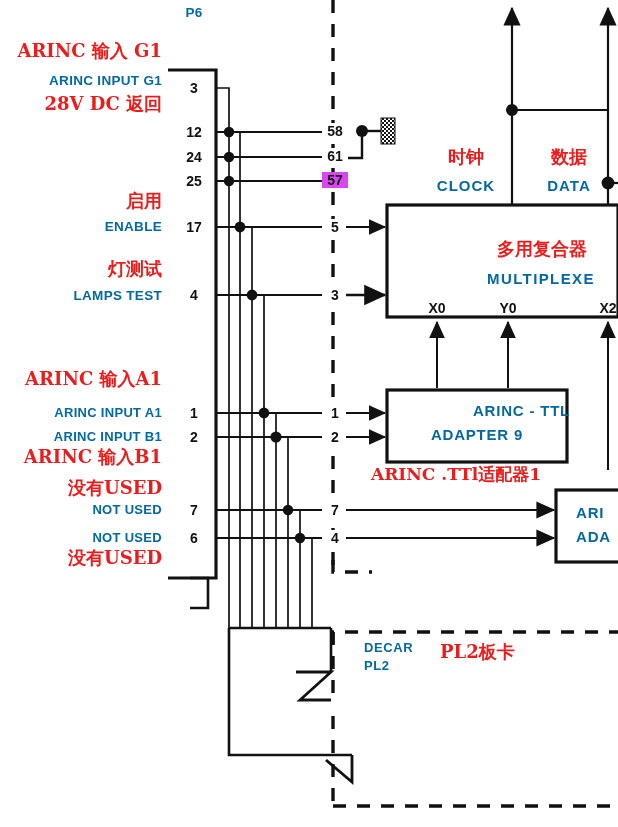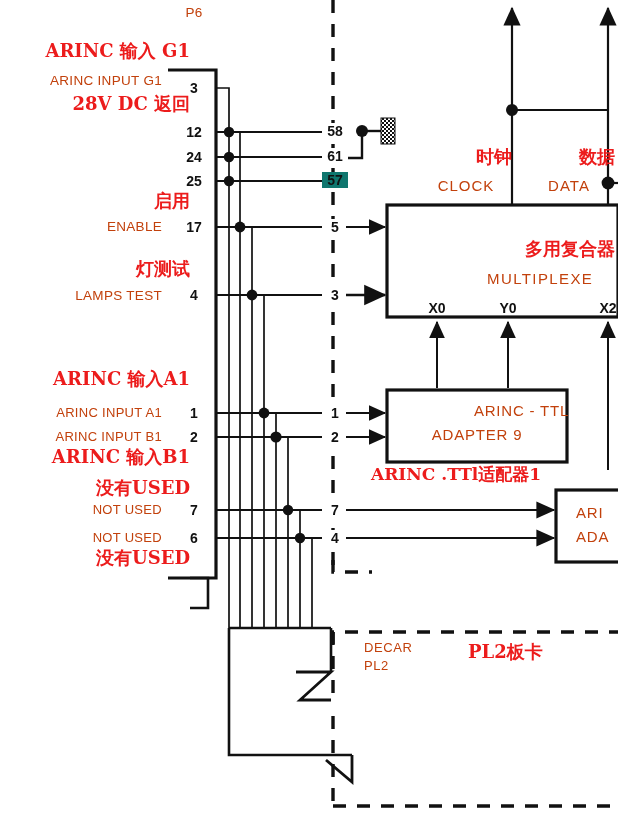--- a/index.html
+++ b/index.html
@@ -9,33 +9,33 @@
     -webkit-font-smoothing:antialiased;
   }
   #stage{position:absolute;left:0;top:0;width:618px;height:827px;}
   svg#wires{position:absolute;left:0;top:0;width:618px;height:827px;}
 
   .lbl{position:absolute;white-space:nowrap;line-height:1;}
 
   
   .en{
     font-family:"Liberation Sans", sans-serif;
-    font-weight:normal;color:#c2410c;
+    font-weight:bold;color:#0369a1;
     letter-spacing:0.3px;
   }
   .en14{font-size:13.5px;}
   .en13{font-size:13px;}
   .en15{font-size:15px;}
 
   
   .cn{
     font-family:"DejaVu Serif", "Liberation Serif", serif;
     font-weight:bold;color:#ec1c1c;
   }
-  .cn18{font-size:18px;padding-left:28px;}
+  .cn18{font-size:18px;}
   .cn17{font-size:17px;}
 
   .ralign{text-align:right;}
   .calign{text-align:center;}
 
   
   .pin{
     position:absolute;font-family:"Liberation Sans", sans-serif;
     font-weight:bold;font-size:14px;color:#111;text-align:center;
   }
@@ -205,21 +205,21 @@
   <div class="pin" style="left:172px;top:173px;width:44px;">25</div>
   <div class="pin" style="left:172px;top:219px;width:44px;">17</div>
   <div class="pin" style="left:172px;top:287px;width:44px;">4</div>
   <div class="pin" style="left:172px;top:405px;width:44px;">1</div>
   <div class="pin" style="left:172px;top:429px;width:44px;">2</div>
   <div class="pin" style="left:172px;top:502px;width:44px;">7</div>
   <div class="pin" style="left:172px;top:530px;width:44px;">6</div>
 
   <div class="pin" style="left:322px;top:123px;width:26px;background:#fff;">58</div>
   <div class="pin" style="left:322px;top:148px;width:26px;background:#fff;">61</div>
-  <div class="pin" style="left:322px;top:172px;width:26px;background:#0f766e;">57</div>
+  <div class="pin" style="left:322px;top:172px;width:26px;background:#d946ef;">57</div>
   <div class="pin" style="left:324px;top:219px;width:22px;background:#fff;">5</div>
   <div class="pin" style="left:324px;top:287px;width:22px;background:#fff;">3</div>
   <div class="pin" style="left:324px;top:405px;width:22px;background:#fff;">1</div>
   <div class="pin" style="left:324px;top:429px;width:22px;background:#fff;">2</div>
   <div class="pin" style="left:324px;top:502px;width:22px;background:#fff;">7</div>
   <div class="pin" style="left:324px;top:530px;width:22px;background:#fff;">4</div>
 
   <div class="lbl cn cn18 calign" style="left:420px;top:148px;width:92px;">时钟</div>
   <div class="lbl en en15 calign" style="left:420px;top:178px;width:92px;letter-spacing:1px;">CLOCK</div>
 

